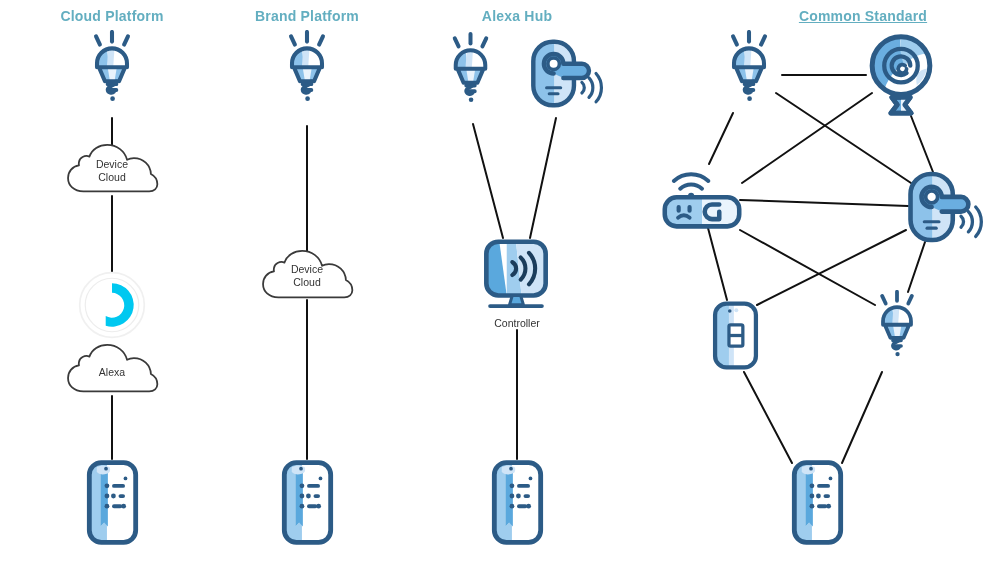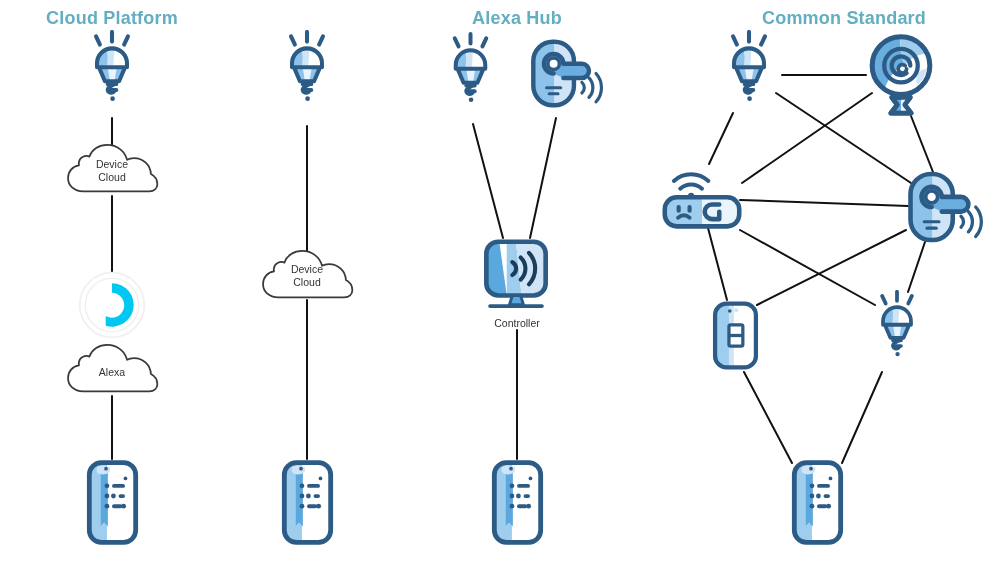--- a/index.html
+++ b/index.html
@@ -7,21 +7,21 @@
   body{
     width:1000px;height:562px;overflow:hidden;
     font-family:"Liberation Sans", sans-serif;
     position:relative;
   }
   #stage{position:absolute;inset:0;width:1000px;height:562px;}
   svg#diagram{position:absolute;left:0;top:0;width:1000px;height:562px;display:block;}
   .col-title{
     position:absolute;
     font-family:"Liberation Sans", sans-serif;
-    font-size:18px;
+    font-size:14px;
     font-weight:600;
     letter-spacing:0.2px;
     color:#63aec0;
     white-space:nowrap;
     transform:translateX(-50%);
     text-align:center;
   }
   .cloud-label{
     font-family:"Liberation Sans", sans-serif;
     font-size:10.5px;
@@ -34,22 +34,23 @@
     fill:#333333;
     text-anchor:middle;
   }
 </style>
 </head>
 <body>
 
 <div id="stage">
 
   <div class="col-title" style="left:112px;top:8px;">Cloud Platform</div>
+  <div class="col-title" style="left:307px;top:8px;">Brand Platform</div>
   <div class="col-title" style="left:517px;top:8px;">Alexa Hub</div>
-  <div class="col-title" style="left:844px;top:8px;">Common Standard</div>
+  <div class="col-title" style="left:863px;top:8px;text-decoration:underline;">Common Standard</div>
 
   <svg id="diagram" viewBox="0 0 1000 562" xmlns="http://www.w3.org/2000/svg">
     <defs>
 
       <symbol id="sym-bulb" viewBox="0 0 64 92">
 
         <g stroke="#2c5b86" stroke-width="4.2" stroke-linecap="round" fill="none">
           <line x1="32" y1="2" x2="32" y2="12"></line>
           <line x1="15.5" y1="6.5" x2="19.5" y2="15"></line>
           <line x1="48.5" y1="6.5" x2="44.5" y2="15"></line>

